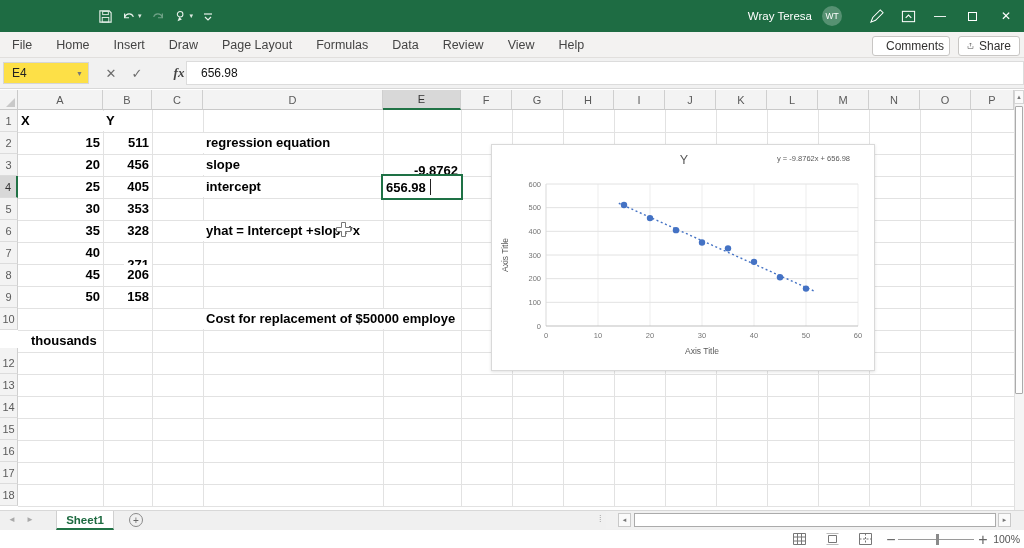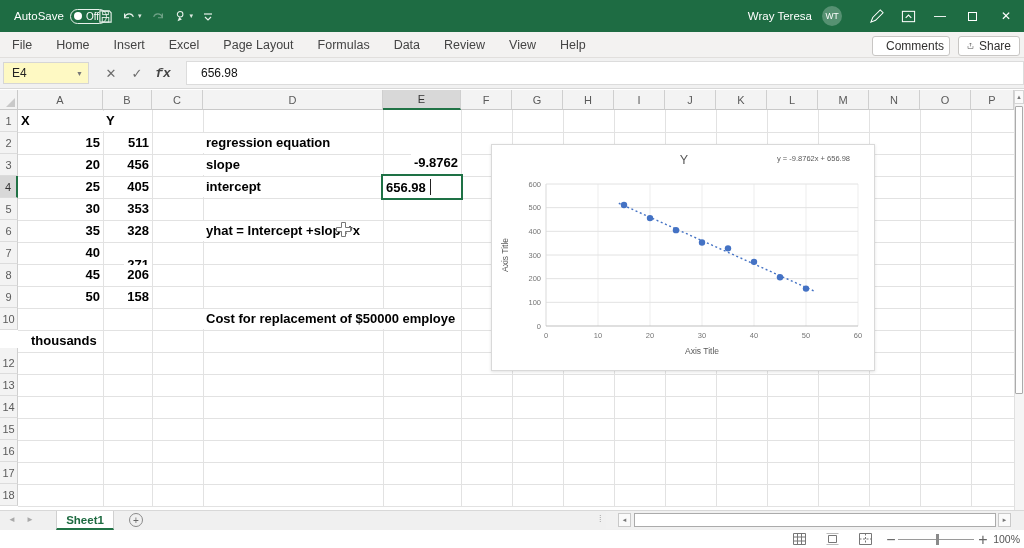--- a/index.html
+++ b/index.html
@@ -23,24 +23,24 @@
   .tb-btn { width:32px; height:32px; display:flex; align-items:center; justify-content:center; color:#fff; font-size:12px; }
   .restore-sq { width:9px; height:9px; border:1px solid #fff; }
 
   
   .menubar { position:absolute; left:0; top:32px; width:1024px; height:26px; background:#F3F2F1; display:flex; align-items:center; border-bottom:1px solid #E1DFDD; }
   .rtab { padding:0 12px; font-size:12.5px; color:#444; height:26px; display:flex; align-items:center; cursor:default; }
   .pillbtn { position:absolute; top:36px; height:20px; background:#fff; border:1px solid #C8C6C4; border-radius:3px; display:flex; align-items:center; gap:5px; padding:0 8px; font-size:12px; color:#323130; }
 
   
   .formulabar { position:absolute; left:0; top:58px; width:1024px; height:31px; background:#F1F1F1; border-bottom:1px solid #D8D8D8; }
-  .namebox { position:absolute; left:3px; top:4px; width:86px; height:22px; background:#fef9c3; border:1px solid #D6D6D6; font-size:12px; color:#222; display:flex; align-items:center; padding-left:8px; }
+  .namebox { position:absolute; left:3px; top:4px; width:86px; height:22px; background:#fde047; border:1px solid #D6D6D6; font-size:12px; color:#222; display:flex; align-items:center; padding-left:8px; }
   .namebox .dd { position:absolute; right:5px; font-size:7px; color:#777; }
   .fb-ic { position:absolute; top:4px; height:22px; display:flex; align-items:center; justify-content:center; width:22px; color:#6c6c6c; font-size:13px; }
-  .fx { font-style:italic; font-family:Liberation Mono, monospace; font-weight:bold; color:#444; }
+  .fx { font-style:italic; font-family:Liberation Serif, serif; font-weight:bold; color:#444;margin-left:16px; }
   .formulafield { position:absolute; left:186px; top:3px; width:838px; height:24px; background:#fff; border:1px solid #DCDCDC; font-size:12px; color:#111; display:flex; align-items:center; padding-left:14px; }
 
   
   .corner { position:absolute; left:0; top:90px; width:18px; height:20px; background:#F3F3F3; border-right:1px solid #C9C9C9; border-bottom:1px solid #C9C9C9; }
   .corner:after { content:""; position:absolute; right:2px; bottom:2px; border-left:9px solid transparent; border-bottom:9px solid #C9C9C9; }
   .colh { position:absolute; top:90px; height:20px; background:#F3F3F3; border-right:1px solid #CFCFCF; border-bottom:1px solid #C9C9C9; font-size:11px; color:#5A5A5A; display:flex; align-items:center; justify-content:center; }
   .colh.sel { background:#D8D8D8; border-bottom:2px solid #217346; color:#333; }
   .rowh { position:absolute; left:0; width:18px; height:22px; background:#F3F3F3; border-right:1px solid #CFCFCF; border-bottom:1px solid #DCDCDC; font-size:11px; color:#5A5A5A; display:flex; align-items:center; justify-content:center; }
   .rowh.sel { background:#D8D8D8; border-right:2px solid #217346; color:#333; }
   .vline { position:absolute; width:1px; background:#E2E2E2; top:110px; height:396px; }
@@ -86,27 +86,20 @@
   .zoom-thumb { position:absolute; left:936px; top:534px; width:3px; height:11px; background:#8A8A8A; }
   .zoom-plus { position:absolute; left:976px; top:531px; width:14px; text-align:center; color:#666; }
   .zoom-label { position:absolute; left:992px; top:533px; width:28px; text-align:right; color:#555; font-size:10.5px; }
 </style>
 </head>
 <body>
 
 <div class="screen">
 
   <div class="titlebar">
-    <div class="autosave">
-      <span>AutoSave</span>
-      <span class="pill">
-        <span class="dot"></span>
-        <span>Off</span>
-      </span>
-    </div>
     <div class="qat">
       <span class="qicon">
         <svg width="15" height="15" viewBox="0 0 16 16">
             <path d="M2 2h10l2 2v10H2z" fill="none" stroke="#E8F1EB" stroke-width="1.2"></path>
             <rect x="5" y="2.5" width="6" height="3.5" fill="none" stroke="#E8F1EB"></rect>
             <rect x="4.5" y="9" width="7" height="5" fill="none" stroke="#E8F1EB"></rect>
           </svg>
       </span>
       <span class="qicon">
         <svg width="14" height="14" viewBox="0 0 16 16">
@@ -154,21 +147,21 @@
           <span class="restore-sq"></span>
         </span>
       <span class="tb-btn" style="width:36px">✕</span>
     </div>
   </div>
 
   <div class="menubar" id="ribbon-tabs">
       <div class="rtab">File</div>
       <div class="rtab">Home</div>
       <div class="rtab">Insert</div>
-      <div class="rtab">Excel</div>
+      <div class="rtab">Draw</div>
       <div class="rtab">Page Layout</div>
       <div class="rtab">Formulas</div>
       <div class="rtab">Data</div>
       <div class="rtab">Review</div>
       <div class="rtab">View</div>
       <div class="rtab">Help</div>
     </div>
   <div class="pillbtn" style="left:872px;width:78px">
     <svg width="13" height="12" viewBox="0 0 14 13">
         <path d="M1 1.5h12v8H6l-3 3v-3H1z" fill="none" stroke="#555" stroke-width="1.1"></path>
@@ -283,21 +276,21 @@
       </div>
       <div class="cell r" style="left: 18px; width: 85px; top: 154px;">
         <span>20</span>
       </div>
       <div class="cell r" style="left: 103px; width: 49px; top: 154px;">
         <span>456</span>
       </div>
       <div class="cell" style="left: 203px; width: 180px; top: 154px;">
         <span>slope</span>
       </div>
-      <div class="cell r" style="left: 383px; width: 78px; top: 152px;">
+      <div class="cell r" style="left: 383px; width: 78px; top: 160px;">
         <span>-9.8762</span>
       </div>
       <div class="cell r" style="left: 18px; width: 85px; top: 176px;">
         <span>25</span>
       </div>
       <div class="cell r" style="left: 103px; width: 49px; top: 176px;">
         <span>405</span>
       </div>
       <div class="cell" style="left: 203px; width: 180px; top: 176px;">
         <span>intercept</span>

